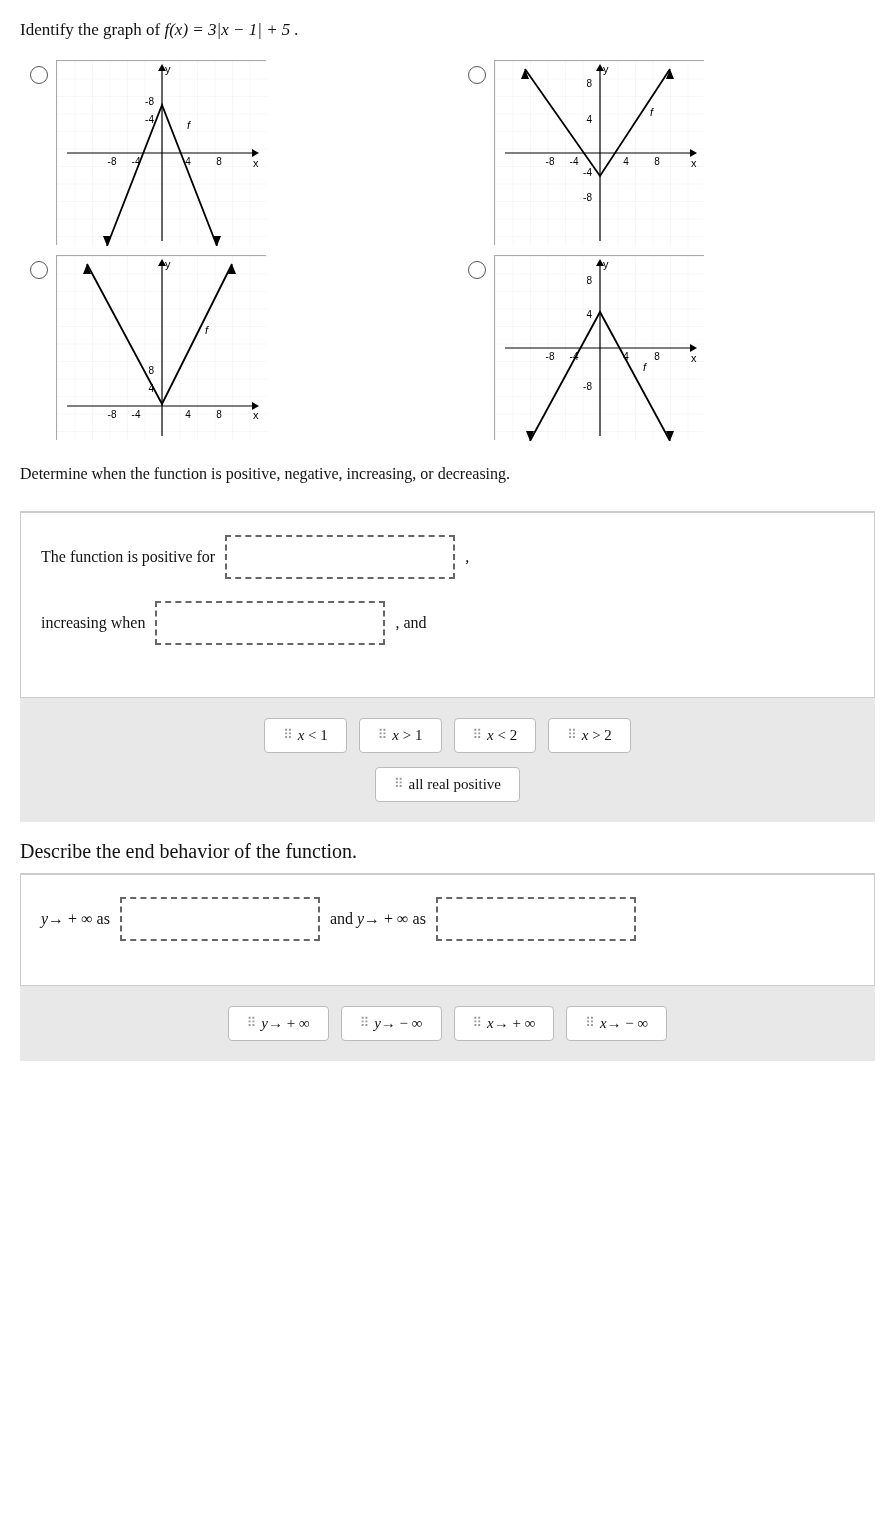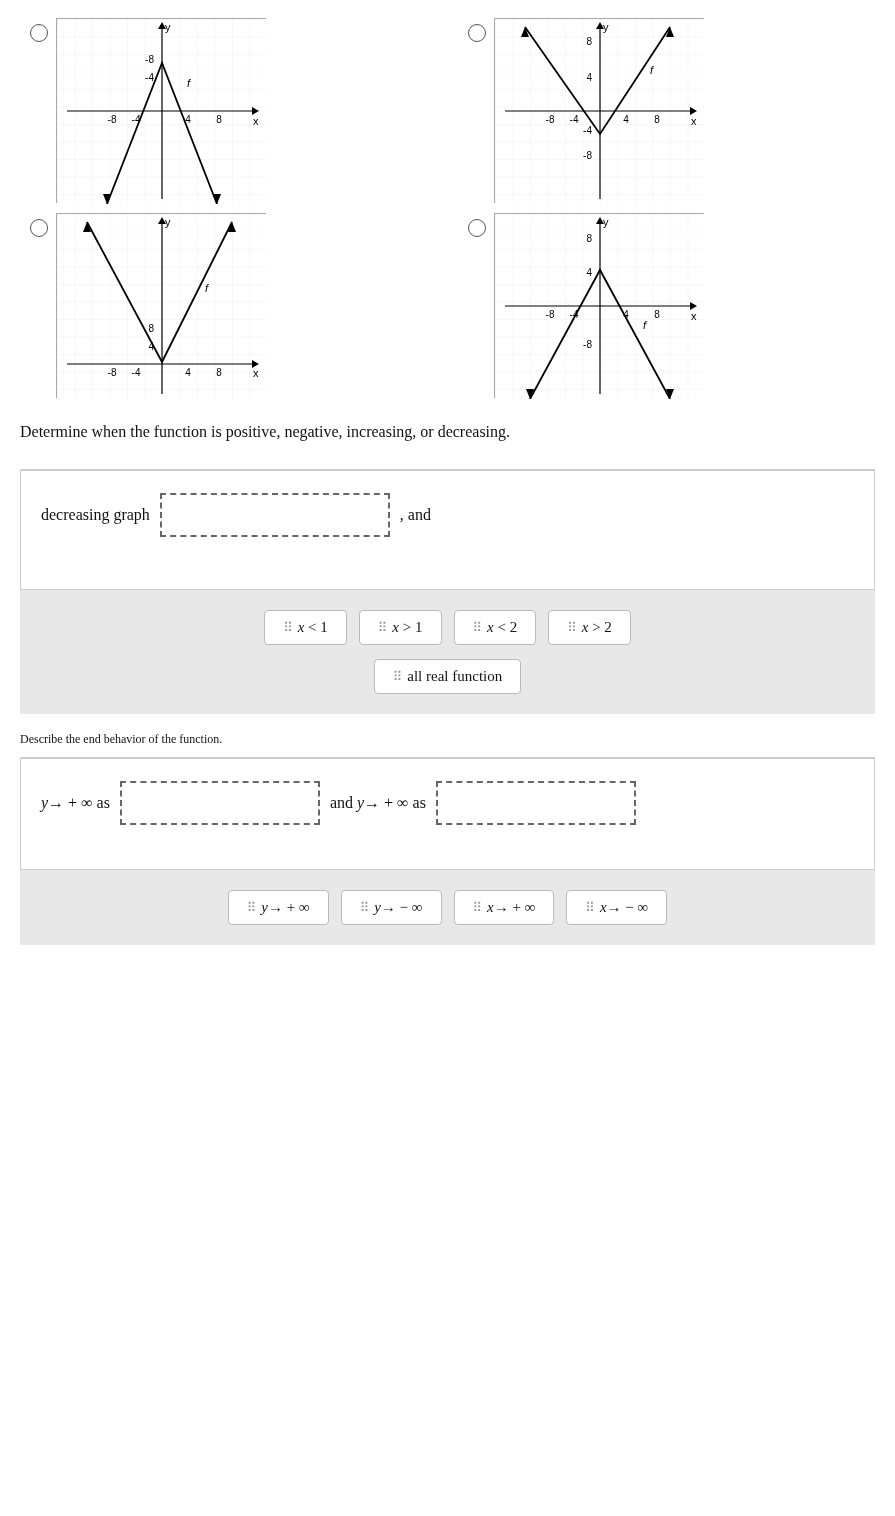--- a/index.html
+++ b/index.html
@@ -116,21 +116,21 @@
       cursor: pointer;
       white-space: nowrap;
     }
     .tile-drag-icon {
       color: #999;
       font-size: 13px;
       letter-spacing: -1px;
     }
     
     .end-section-title {
-      font-size: 12px;
+      font-size: 20px;
       margin: 18px 0 10px 0;
     }
     .end-fill-section {
       border: 1px solid #ccc;
       padding: 22px 28px 30px 20px;
       background: #fff;
       margin-bottom: 0;
     }
     .end-fill-row {
       display: flex;
@@ -169,20 +169,23 @@
       border: none;
       border-top: 1px solid #ccc;
       margin: 0;
     }
   </style>
 </head>
 <body>
 
 <div class="page">
 
+  <div class="question-title">
+    Identify the graph of <span class="math">f(x) = 3|x − 1| + 5 .</span>
+  </div>
 
   <div class="graphs-grid">
 
     <div class="graph-option">
       <div class="radio-circle"></div>
       <div class="graph-box">
         <svg width="210" height="185" viewBox="0 0 210 185">
 
           <defs>
             <pattern id="gridA" width="17.5" height="17.5" patternUnits="userSpaceOnUse">
@@ -341,23 +344,28 @@
   </div>
 
   <div class="determine-section">
     <span>Determine when the function is positive, negative, increasing, or decreasing.</span>
   </div>
 
   <hr class="section-divider">
 
   <div class="fill-section">
 
-
     <div class="fill-row">
-      <span class="fill-label">decreasing graph</span>
+      <span class="fill-label">The function is positive for</span>
+      <div class="fill-box"></div>
+      <span class="fill-suffix">,</span>
+    </div>
+
+    <div class="fill-row">
+      <span class="fill-label">increasing when</span>
       <div class="fill-box"></div>
       <span class="fill-suffix">, and</span>
     </div>
 
   </div>
 
   <div class="tiles-section">
     <div class="tiles-row">
       <div class="tile">
         <span class="tile-drag-icon">⠿</span>
@@ -372,21 +380,21 @@
         <span><i>x</i> &lt; 2</span>
       </div>
       <div class="tile">
         <span class="tile-drag-icon">⠿</span>
         <span><i>x</i> &gt; 2</span>
       </div>
     </div>
     <div class="tiles-row">
       <div class="tile">
         <span class="tile-drag-icon">⠿</span>
-        <span>all real function</span>
+        <span>all real positive</span>
       </div>
     </div>
   </div>
 
   <div class="end-section-title">Describe the end behavior of the function.</div>
 
   <hr class="section-divider">
 
   <div class="end-fill-section">
     <div class="end-fill-row">

